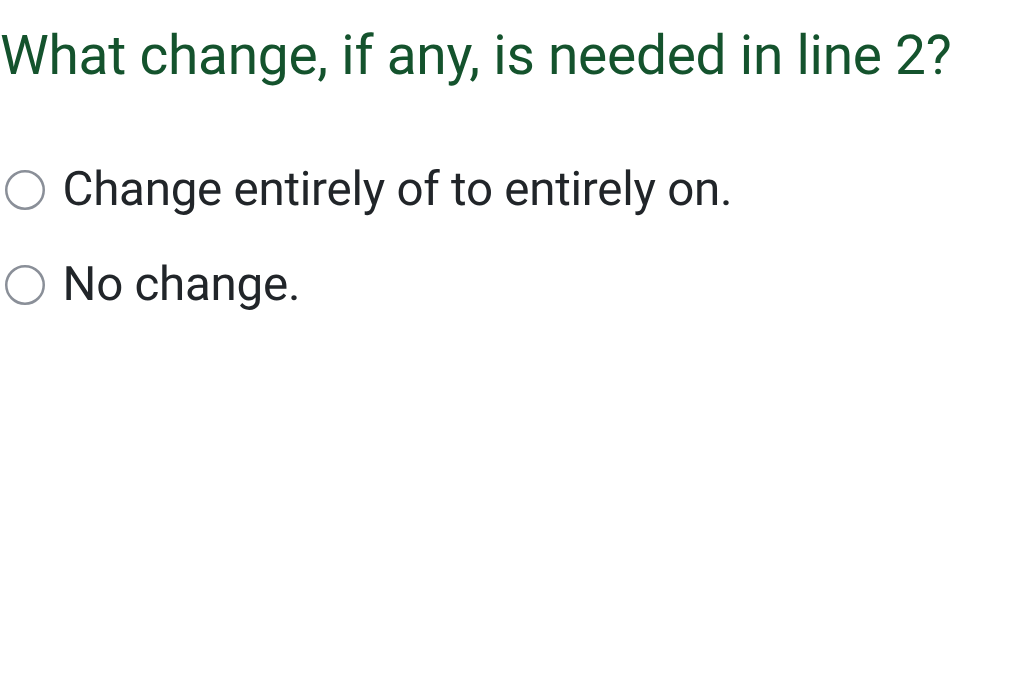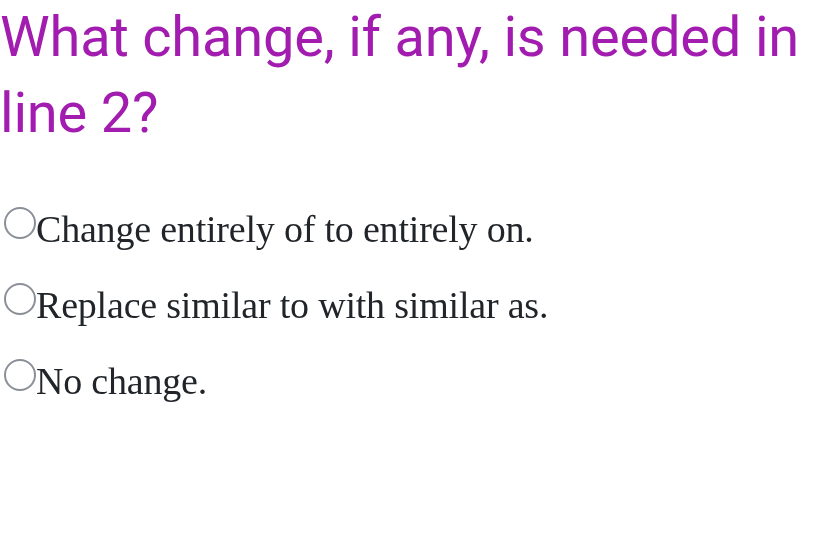--- a/index.html
+++ b/index.html
@@ -9,38 +9,39 @@
     }
     body {
       font-family: -apple-system, BlinkMacSystemFont, "Segoe UI", Roboto, Helvetica, Arial, sans-serif;
       background: #ffffff;
       width: 821px;
       height: 559px;
       padding: 0;
       color: #212529;
     }
     .question-text {
-      font-size: 56px;
+      font-size: 44px;
       line-height: 1.35;
-      color: #a21caf;
+      color: #14532d;
       margin-bottom: 56px;
       font-weight: 400;
       letter-spacing: -0.2px;
+      margin-top: 15px;
     }
     .options {
       display: flex;
       flex-direction: column;
       gap: 32px;
       padding-left: 4px;
     }
     .option {
       display: flex;
-      align-items: flex-start;
+      align-items: center;
+      gap: 14px;
       cursor: pointer;
-      font-family: Liberation Serif, serif;
     }
     .radio {
       width: 32px;
       height: 32px;
       border: 2.5px solid #8a8f98;
       border-radius: 50%;
       flex-shrink: 0;
       background: #ffffff;
     }
     .option-label {
@@ -55,19 +56,15 @@
 
 <div class="question-text">What change, if any, is needed in line 2?</div>
 
 <div class="options">
   <div class="option">
     <div class="radio"></div>
     <span class="option-label">Change entirely of to entirely on.</span>
   </div>
   <div class="option">
     <div class="radio"></div>
-    <span class="option-label">Replace similar to with similar as.</span>
-  </div>
-  <div class="option">
-    <div class="radio"></div>
     <span class="option-label">No change.</span>
   </div>
 </div>
 
 </body></html>

